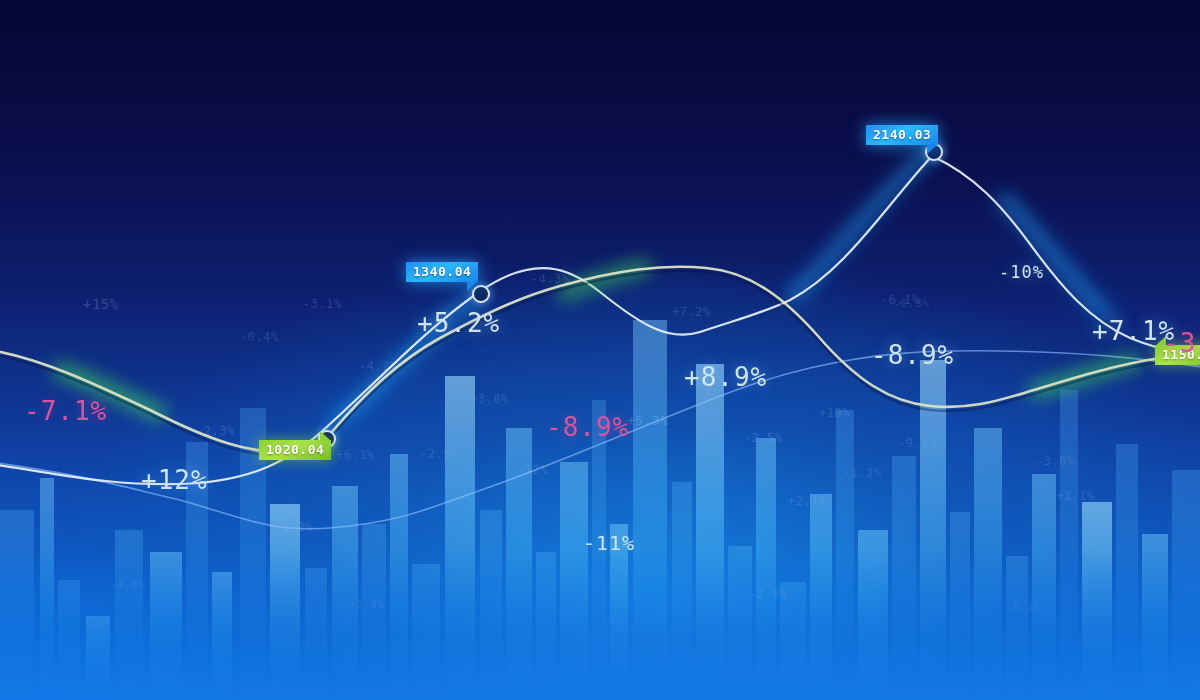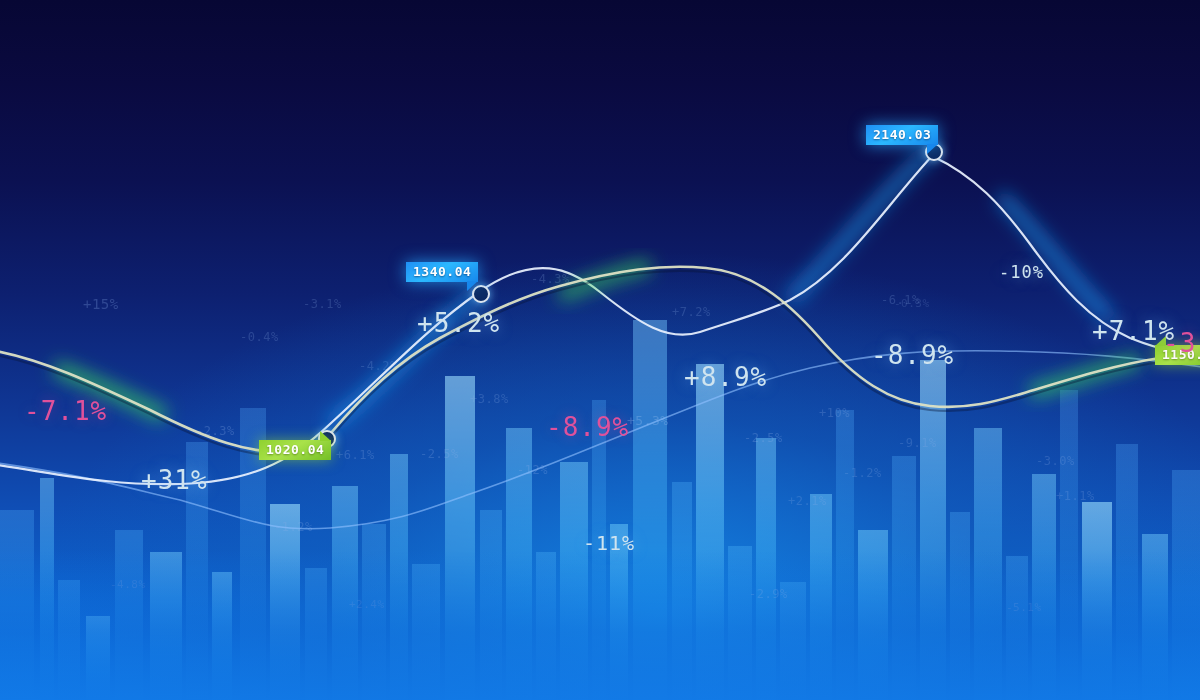--- a/index.html
+++ b/index.html
@@ -280,21 +280,21 @@
 
   <div id="tips">
       <div class="tip blue" style="left: 406px; top: 253px; margin-top: 9px;">1340.04</div>
       <div class="tip blue" style="left: 866px; top: 125px;">2140.03</div>
       <div class="tip green ptr-tr" style="left: 259px; top: 440px; text-align: center;">1020.04</div>
       <div class="tip green ptr-tl" style="left: 1155px; top: 345px;">1150.0</div>
     </div>
 
   <div id="pcts">
       <div class="pct down" style="left: 24px; top: 396px; font-size: 26px;">-7.1%</div>
-      <div class="pct up" style="left: 141px; top: 465px; font-size: 26px;">+31%</div>
+      <div class="pct up" style="left: 141px; top: 465px; font-size: 26px;">+12%</div>
       <div class="pct up" style="left: 417px; top: 308px; font-size: 26px;">+5.2%</div>
       <div class="pct up" style="left: 684px; top: 362px; font-size: 26px;">+8.9%</div>
       <div class="pct down" style="left: 546px; top: 412px; font-size: 26px;">-8.9%</div>
       <div class="pct up" style="left: 583px; top: 531px; font-size: 20px;">-11%</div>
       <div class="pct up" style="left: 871px; top: 340px; font-size: 26px;">-8.9%</div>
       <div class="pct up" style="left: 1092px; top: 316px; font-size: 26px;">+7.1%</div>
       <div class="pct up" style="left: 999px; top: 262px; font-size: 17px;">-10%</div>
       <div class="pct down" style="left: 1163px; top: 328px; font-size: 26px;">-3.</div>
     </div>
 

